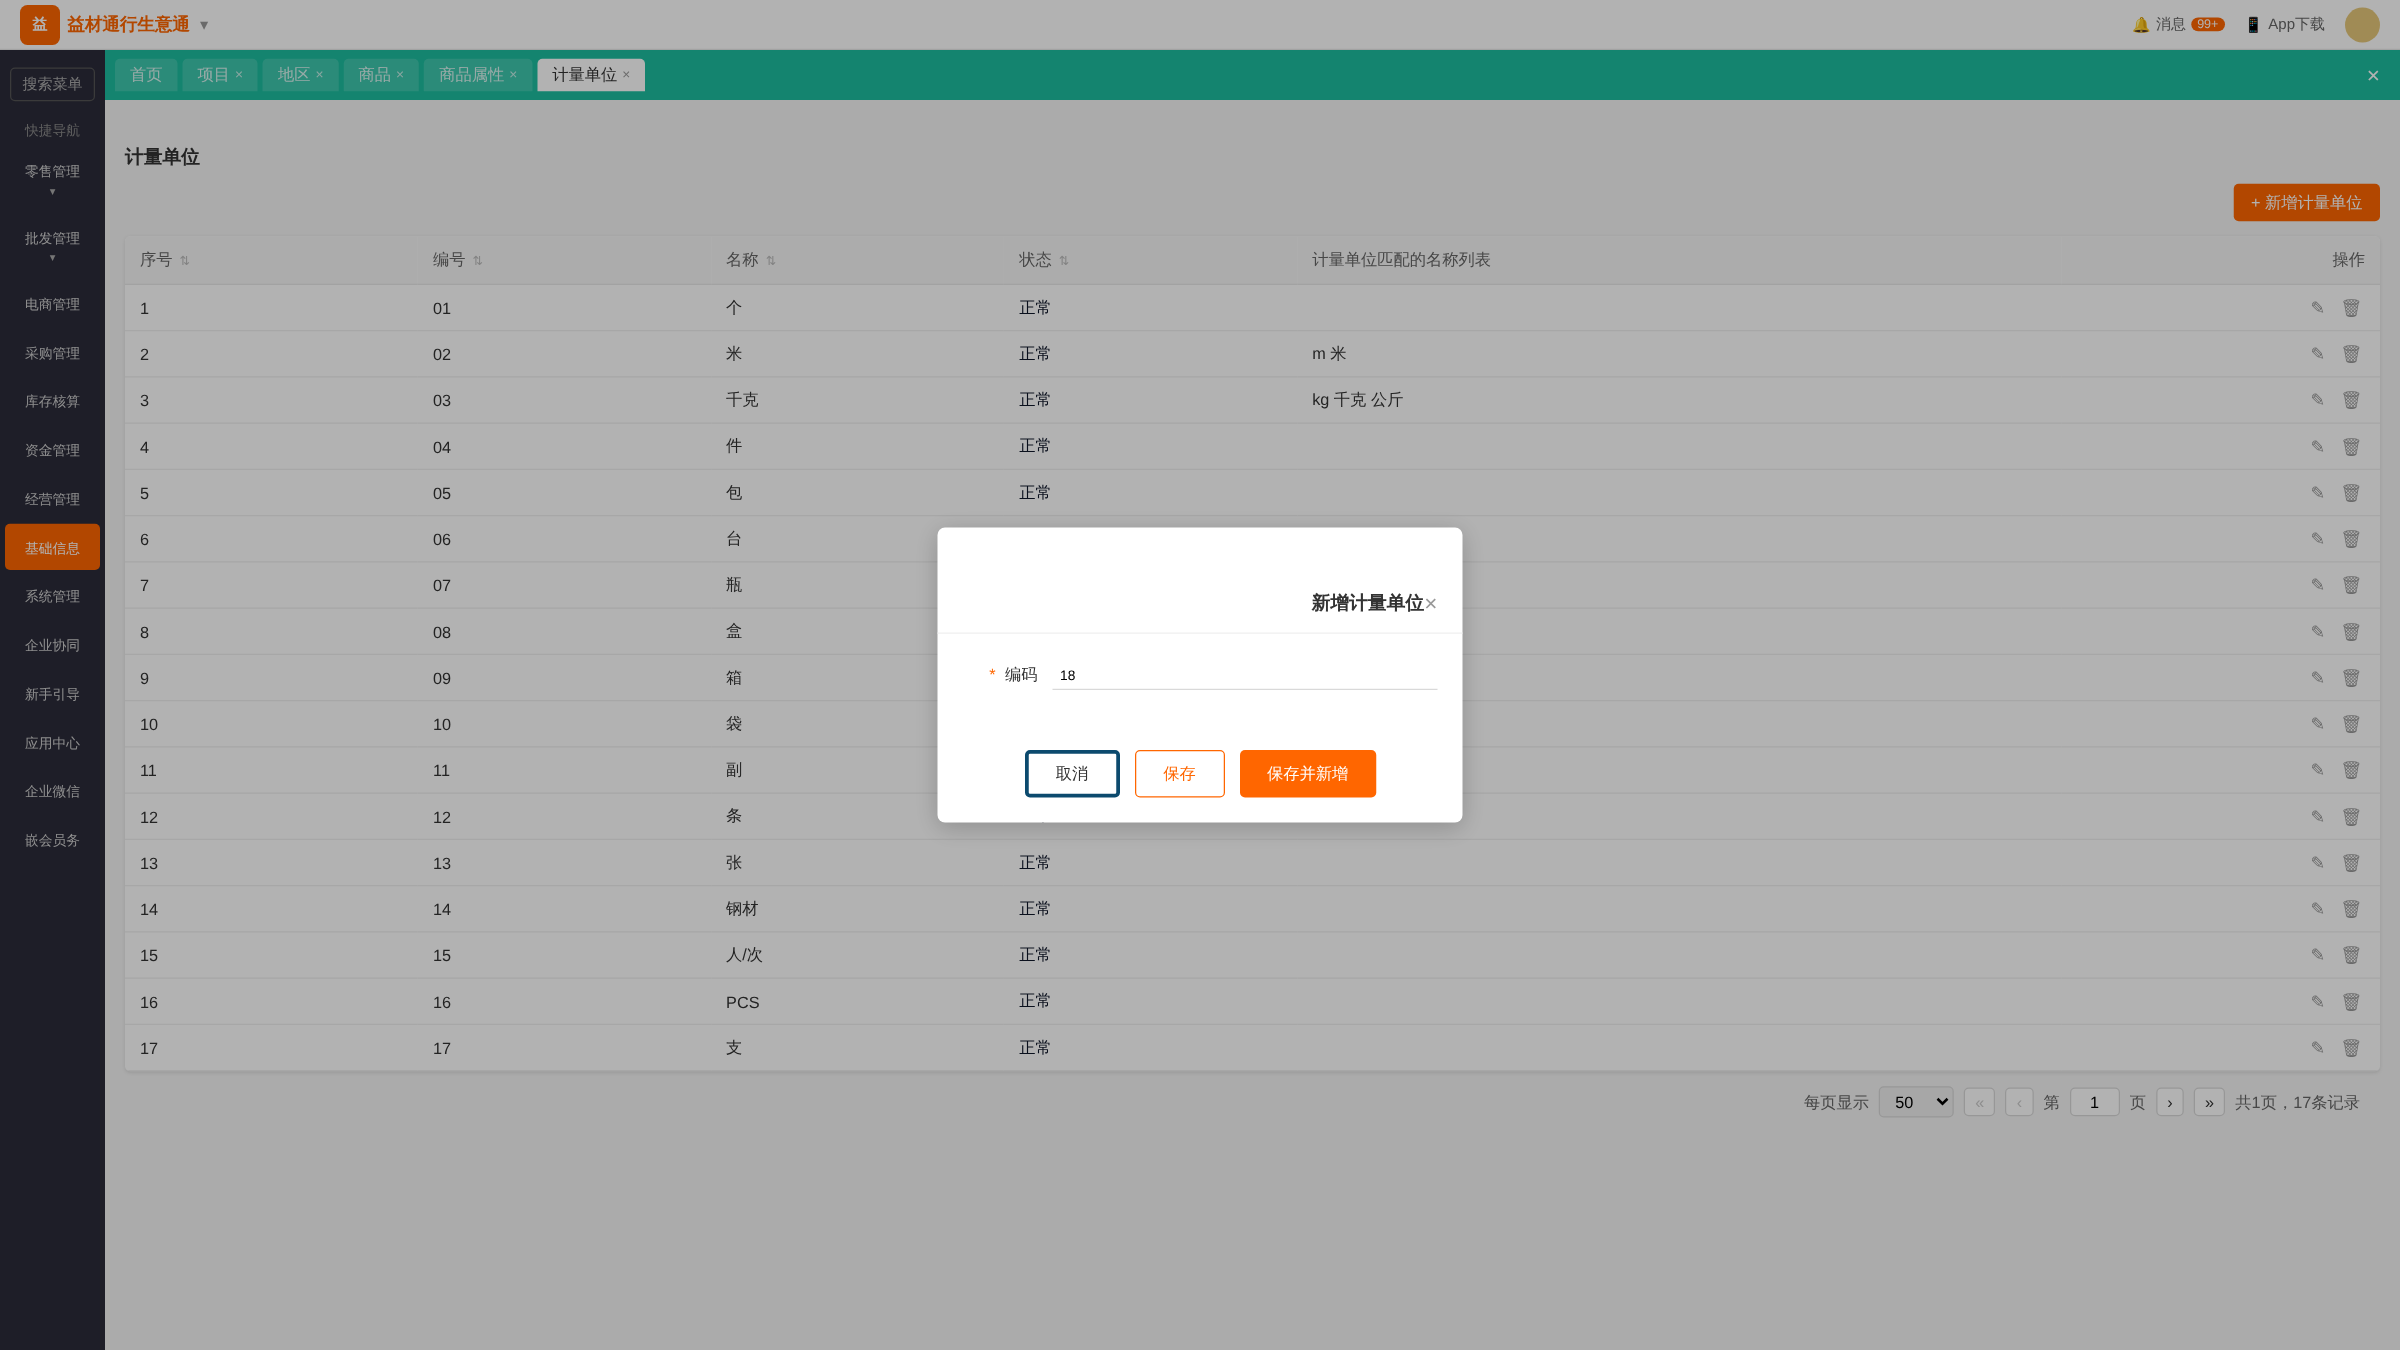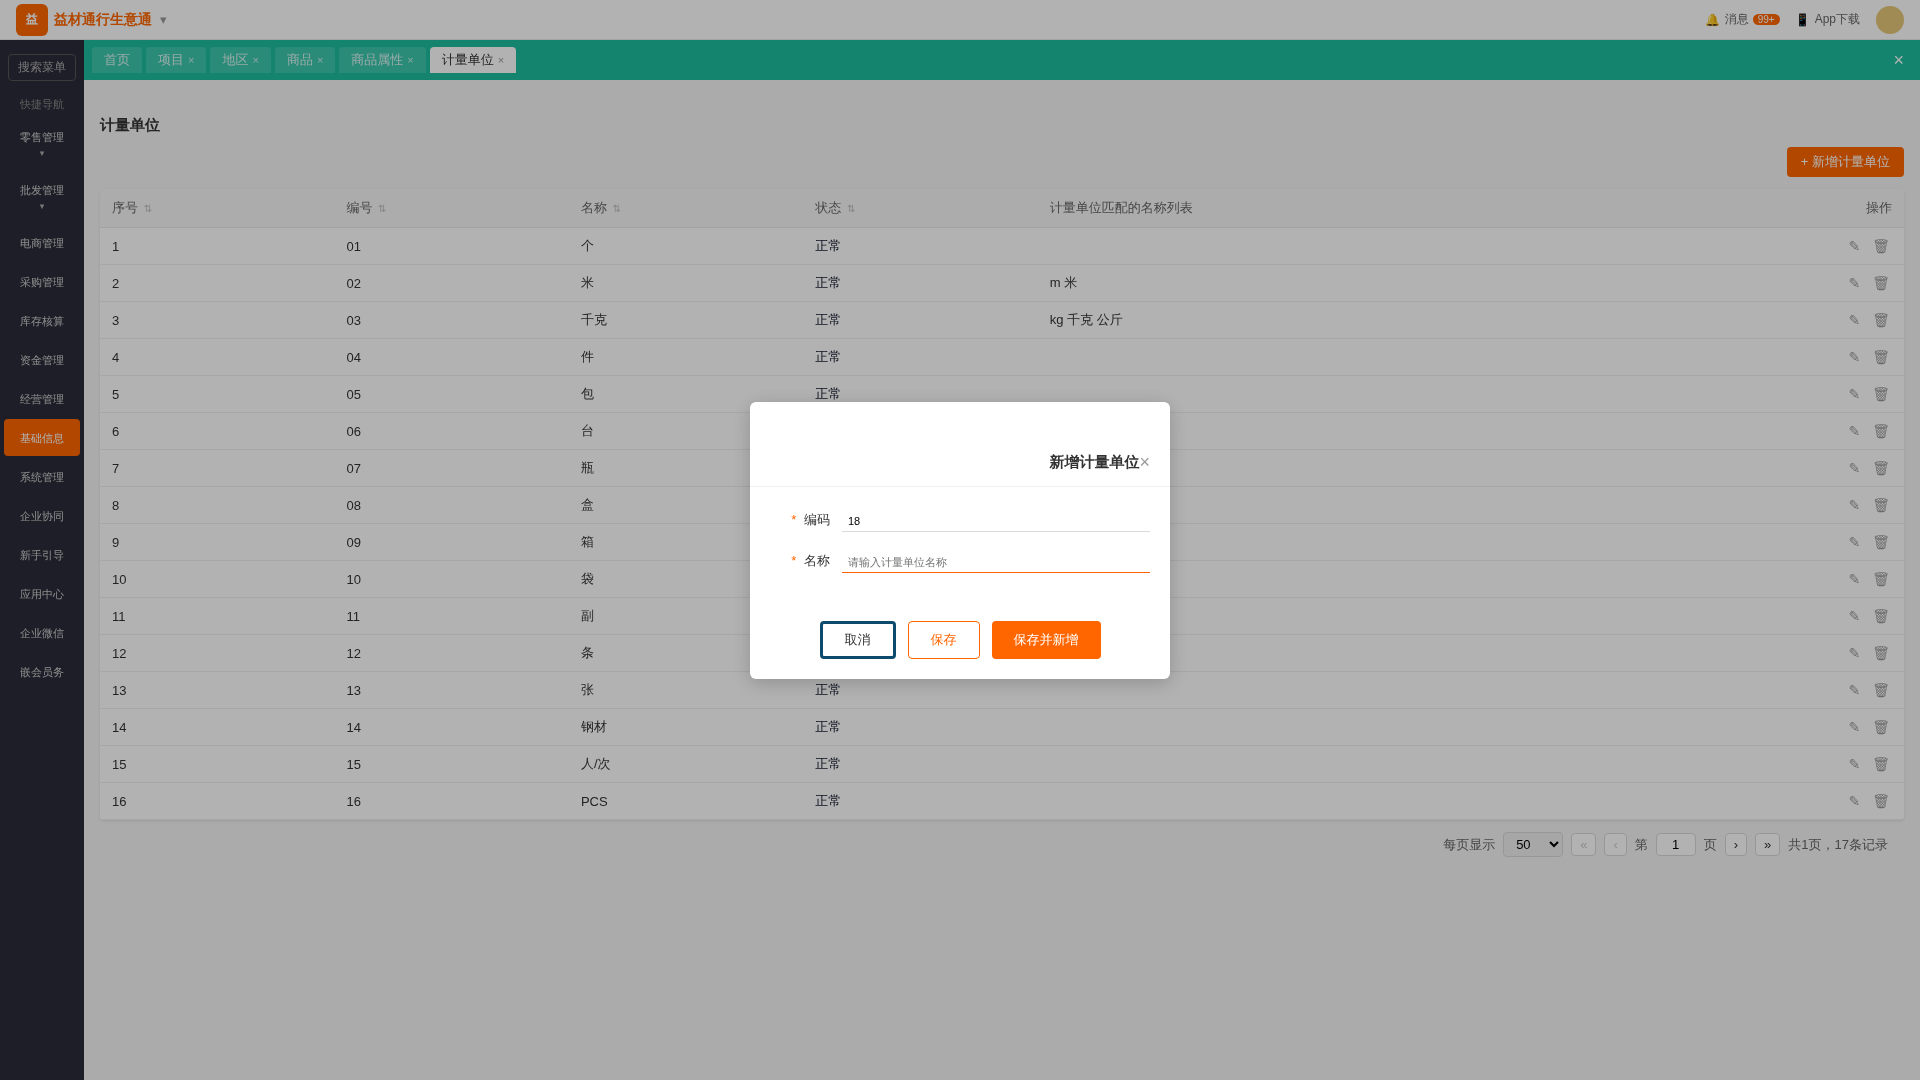--- a/index.html
+++ b/index.html
@@ -413,20 +413,33 @@
       <td>PCS</td>
       <td><span class="status-normal">正常</span></td>
       <td></td>
       <td style="text-align:right;">
         <div class="action-btns" style="justify-content:flex-end;">
           <button class="action-btn" title="编辑">✎</button>
           <button class="action-btn" title="删除">🗑</button>
         </div>
       </td>
     </tr>
+                <tr>
+      <td>17</td>
+      <td>17</td>
+      <td>支</td>
+      <td><span class="status-normal">正常</span></td>
+      <td></td>
+      <td style="text-align:right;">
+        <div class="action-btns" style="justify-content:flex-end;">
+          <button class="action-btn" title="编辑">✎</button>
+          <button class="action-btn" title="删除">🗑</button>
+        </div>
+      </td>
+    </tr>
               </tbody>
           </table>
         </div>
 
         <div class="pagination">
           <span>每页显示</span>
           <select class="page-size-select">
             <option>50</option>
             <option>10</option>
             <option>20</option>
@@ -452,27 +465,20 @@
         <button class="modal-close">×</button>
       </div>
       <div class="modal-body">
         <div class="form-row">
           <span class="form-label">
             <span class="required-star">*</span>
             <span>编码</span>
           </span>
           <input class="form-input" value="18" type="text" style="">
         </div>
-        <div class="form-row">
-          <span class="form-label">
-            <span class="required-star">*</span>
-            <span>名称</span>
-          </span>
-          <input class="form-input active" type="text" placeholder="请输入计量单位名称" style="">
-        </div>
       </div>
       <div class="modal-footer">
         <button class="btn-cancel">取消</button>
         <button class="btn-save">保存</button>
         <button class="btn-save-new">保存并新增</button>
       </div>
     </div>
   </div>
 
 </div>

